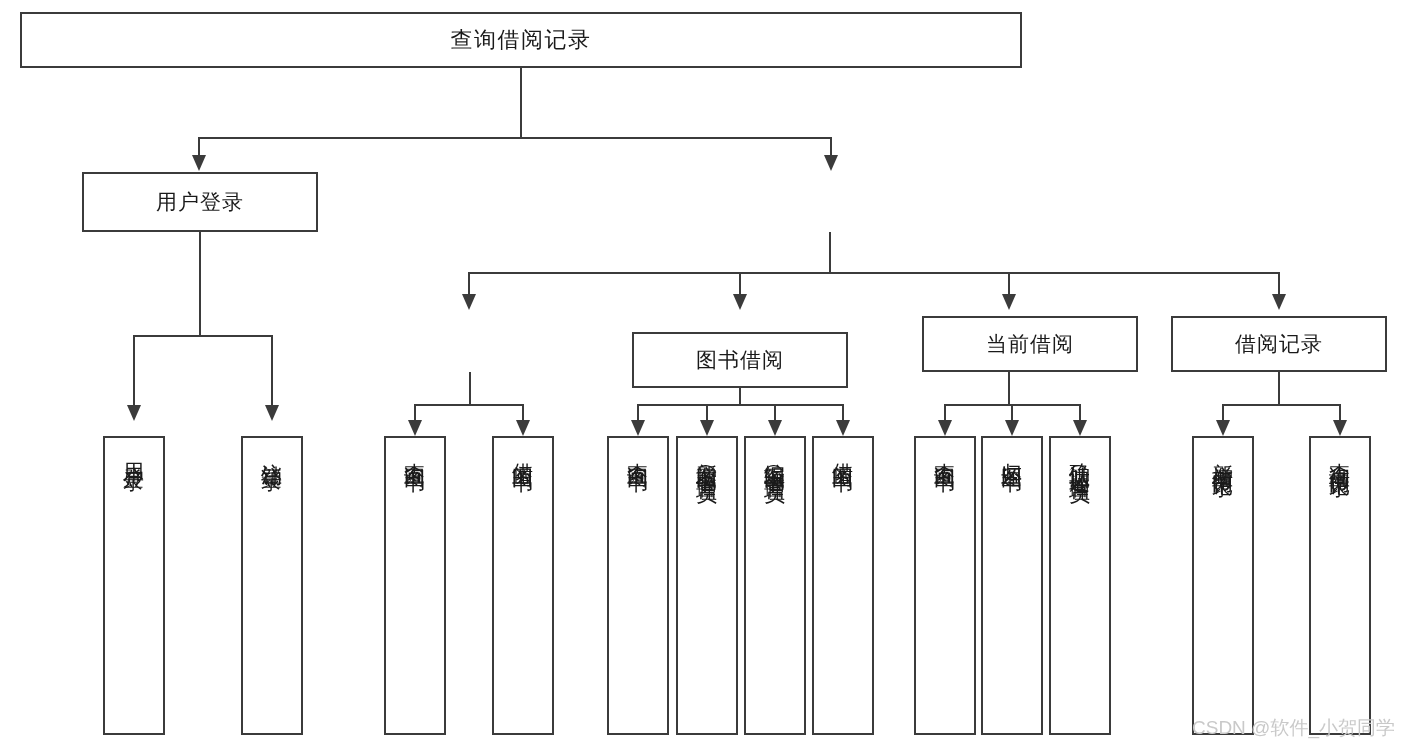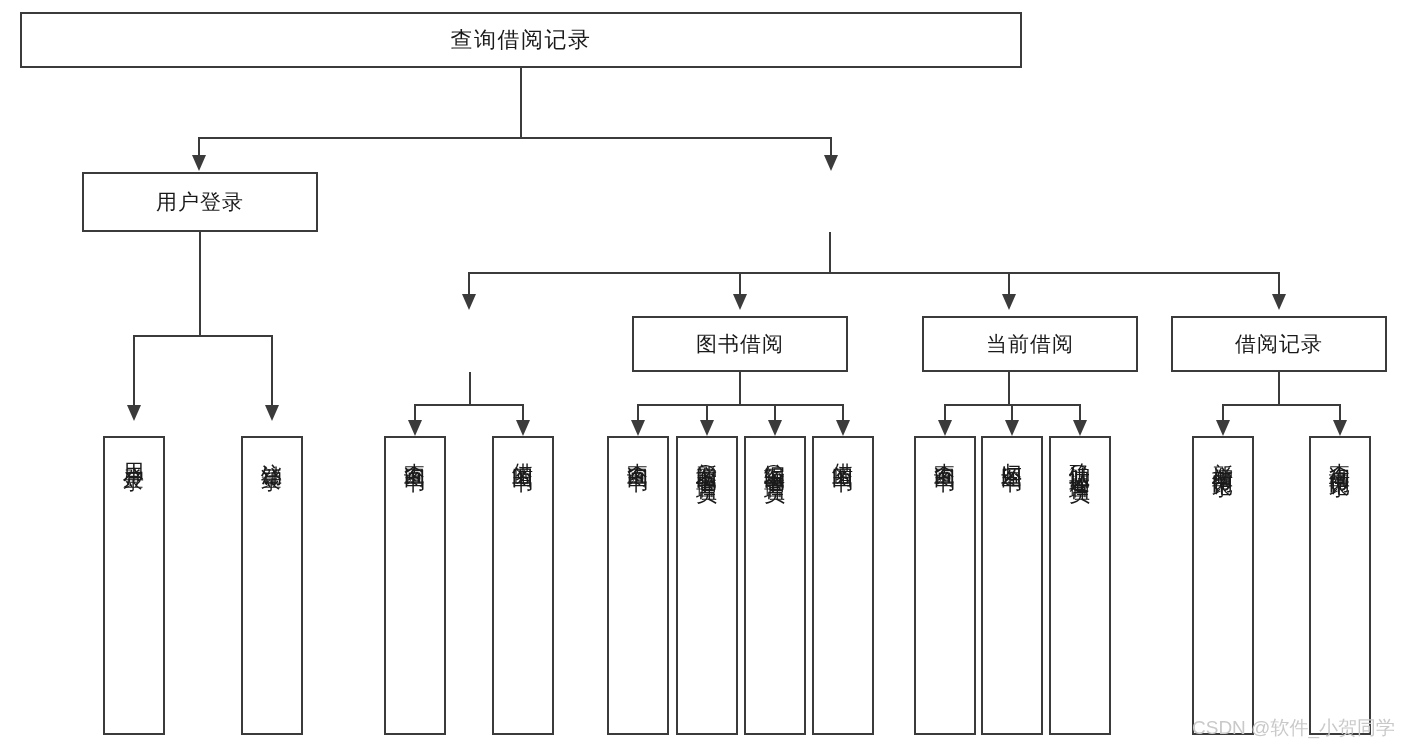--- a/index.html
+++ b/index.html
@@ -120,21 +120,21 @@
   <div class="edge hline" style="left:468px; top:272px; width:812px;"></div>
   <div class="edge vline" style="left:468px; top:272px; height:24px;"></div>
   <div class="arrow" style="left:462px; top:294px;"></div>
   <div class="edge vline" style="left:739px; top:272px; height:24px;"></div>
   <div class="arrow" style="left:733px; top:294px;"></div>
   <div class="edge vline" style="left:1008px; top:272px; height:24px;"></div>
   <div class="arrow" style="left:1002px; top:294px;"></div>
   <div class="edge vline" style="left:1278px; top:272px; height:24px;"></div>
   <div class="arrow" style="left:1272px; top:294px;"></div>
 
-  <div class="node h" id="n-book-borrow" style="left:632px; top:316px; width:216px; height:56px;">
+  <div class="node h" id="n-book-borrow" style="left:632px; top:332px; width:216px; height:56px;">
     <span class="lbl">图书借阅</span>
   </div>
   <div class="node h" id="n-current-borrow" style="left:922px; top:316px; width:216px; height:56px;">
     <span class="lbl">当前借阅</span>
   </div>
   <div class="node h" id="n-borrow-records" style="left:1171px; top:316px; width:216px; height:56px;">
     <span class="lbl">借阅记录</span>
   </div>
 
   <div class="edge vline" style="left:469px; top:372px; height:34px;"></div>

